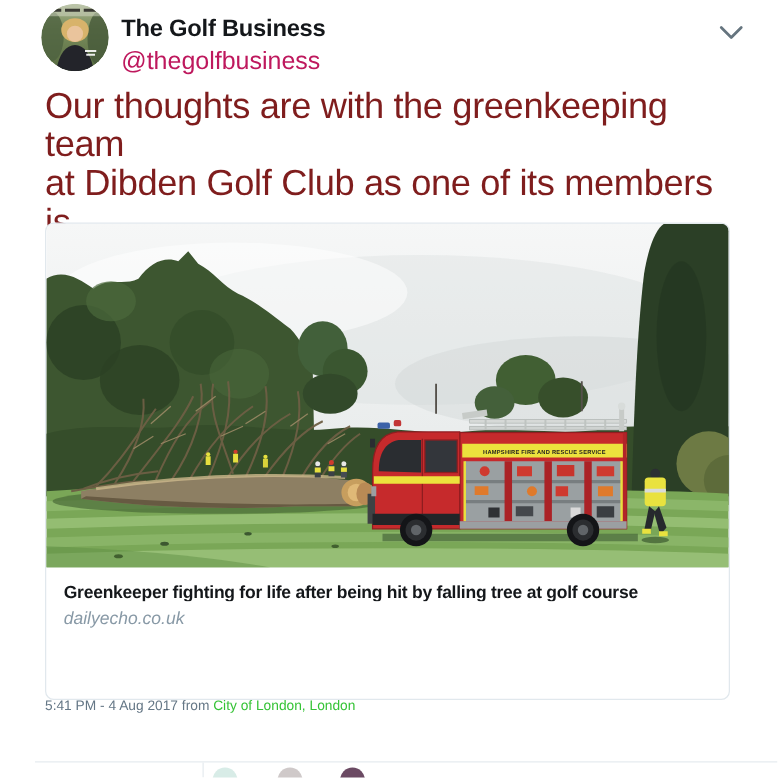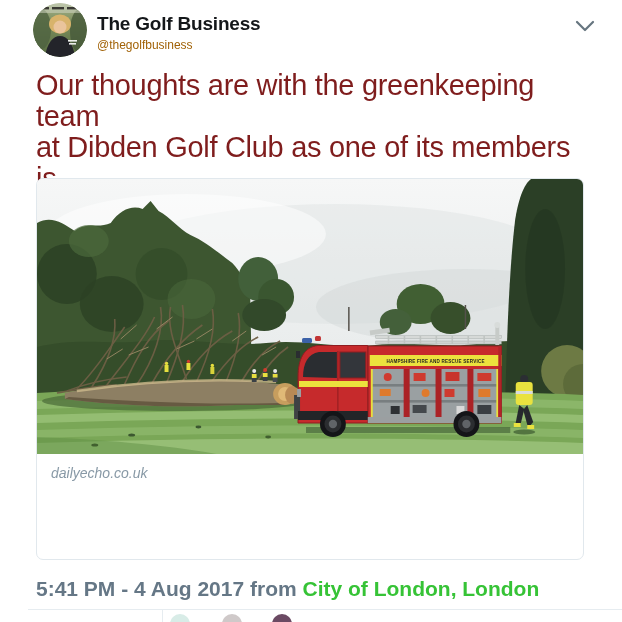--- a/index.html
+++ b/index.html
@@ -2,36 +2,36 @@
 <html><head>
 <meta charset="utf-8">
 <style>
   html,body{margin:0;padding:0;background:#ffffff;}
   body{width:622px;height:622px;overflow:hidden;font-family:"Liberation Sans",sans-serif;-webkit-font-smoothing:antialiased;}
   .page{position:relative;width:622px;height:470px;background:#fff;}
 
   
   .avatar{position:absolute;left:33px;top:3px;width:54px;height:54px;border-radius:50%;overflow:hidden;cursor:pointer;}
   .display-name{position:absolute;left:97px;top:13px;font-size:19px;font-weight:bold;color:#14171a;letter-spacing:-0.2px;cursor:pointer;}
-  .handle{position:absolute;left:97px;top:38px;font-size:12px;color:#a16207;cursor:pointer;}
+  .handle{position:absolute;left:97px;top:38px;font-size:20px;color:#be185d;cursor:pointer;}
   .chevron{position:absolute;left:574px;top:19px;width:22px;height:14px;cursor:pointer;}
 
   
   .tweet-text{position:absolute;left:36px;top:70px;width:562px;font-size:29px;line-height:31px;color:#7f1d1d;letter-spacing:-0.3px;white-space:pre-line;}
 
   
   .card{position:absolute;left:36px;top:178px;width:548px;height:382px;box-sizing:border-box;border:1px solid #e1e8ed;border-radius:7px;overflow:hidden;background:#fff;cursor:pointer;}
   .card-photo{display:block;width:546px;height:275px;}
   .card-body{padding:11px 14px 0 14px;}
   .card-title{margin:0 0 5px 0;font-size:14px;font-weight:bold;color:#14171a;letter-spacing:-0.2px;white-space:nowrap;overflow:hidden;}
   .card-desc{margin:0 0 6px 0;font-size:14px;line-height:21px;color:#14171a;letter-spacing:-0.1px;}
   .card-domain{font-size:14px;color:#8899a6;font-style:italic;}
 
   
-  .timestamp{position:absolute;left:36px;top:577px;font-size:21px;color:#657786;font-weight:bold;}
+  .timestamp{position:absolute;left:36px;top:559px;font-size:11px;color:#657786;}
   .location-link{color:#36c336;text-decoration:none;cursor:pointer;}
 
   
   .bottom-divider{position:absolute;left:28px;top:609px;width:594px;height:1px;background:#e6ecf0;}
   .bottom-vline{position:absolute;left:162px;top:610px;width:1px;height:12px;background:#e6ecf0;}
   .reply-avatar{position:absolute;top:614px;width:20px;height:10px;border-radius:10px 10px 0 0;cursor:pointer;}
   .ra1{left:170px;background:#d8ece7;}
   .ra2{left:222px;background:#cfc9c9;}
   .ra3{left:272px;background:#6b4a63;}
 </style>
@@ -282,20 +282,21 @@
         <rect x="480.5" y="203" width="17" height="23" rx="3" fill="#e9e23f"></rect>
         <rect x="480.5" y="212" width="17" height="3" fill="#d9dcda"></rect>
         <path d="M484,226 L480,246 L485,247 L489,230 Z" fill="#26292d"></path>
         <path d="M492,226 L498,243 L493,249 L488,231 Z" fill="#26292d"></path>
         <rect x="478.5" y="244" width="7" height="4" fill="#e9e23f"></rect>
         <rect x="492" y="246" width="7" height="4" fill="#e9e23f"></rect>
       </g>
     </svg>
 
     <div class="card-body">
+      <div class="card-title">Greenkeeper fighting for life after being hit by falling tree at golf course</div>
       <div class="card-domain">dailyecho.co.uk</div>
     </div>
   </div>
 
   <div class="timestamp"><span>5:41 PM - 4 Aug 2017</span> <span>from</span> <a class="location-link">City of London, London</a></div>
 
   <div class="bottom-divider"></div>
   <div class="bottom-vline"></div>
   <div class="reply-avatar ra1"></div>
   <div class="reply-avatar ra2"></div>

